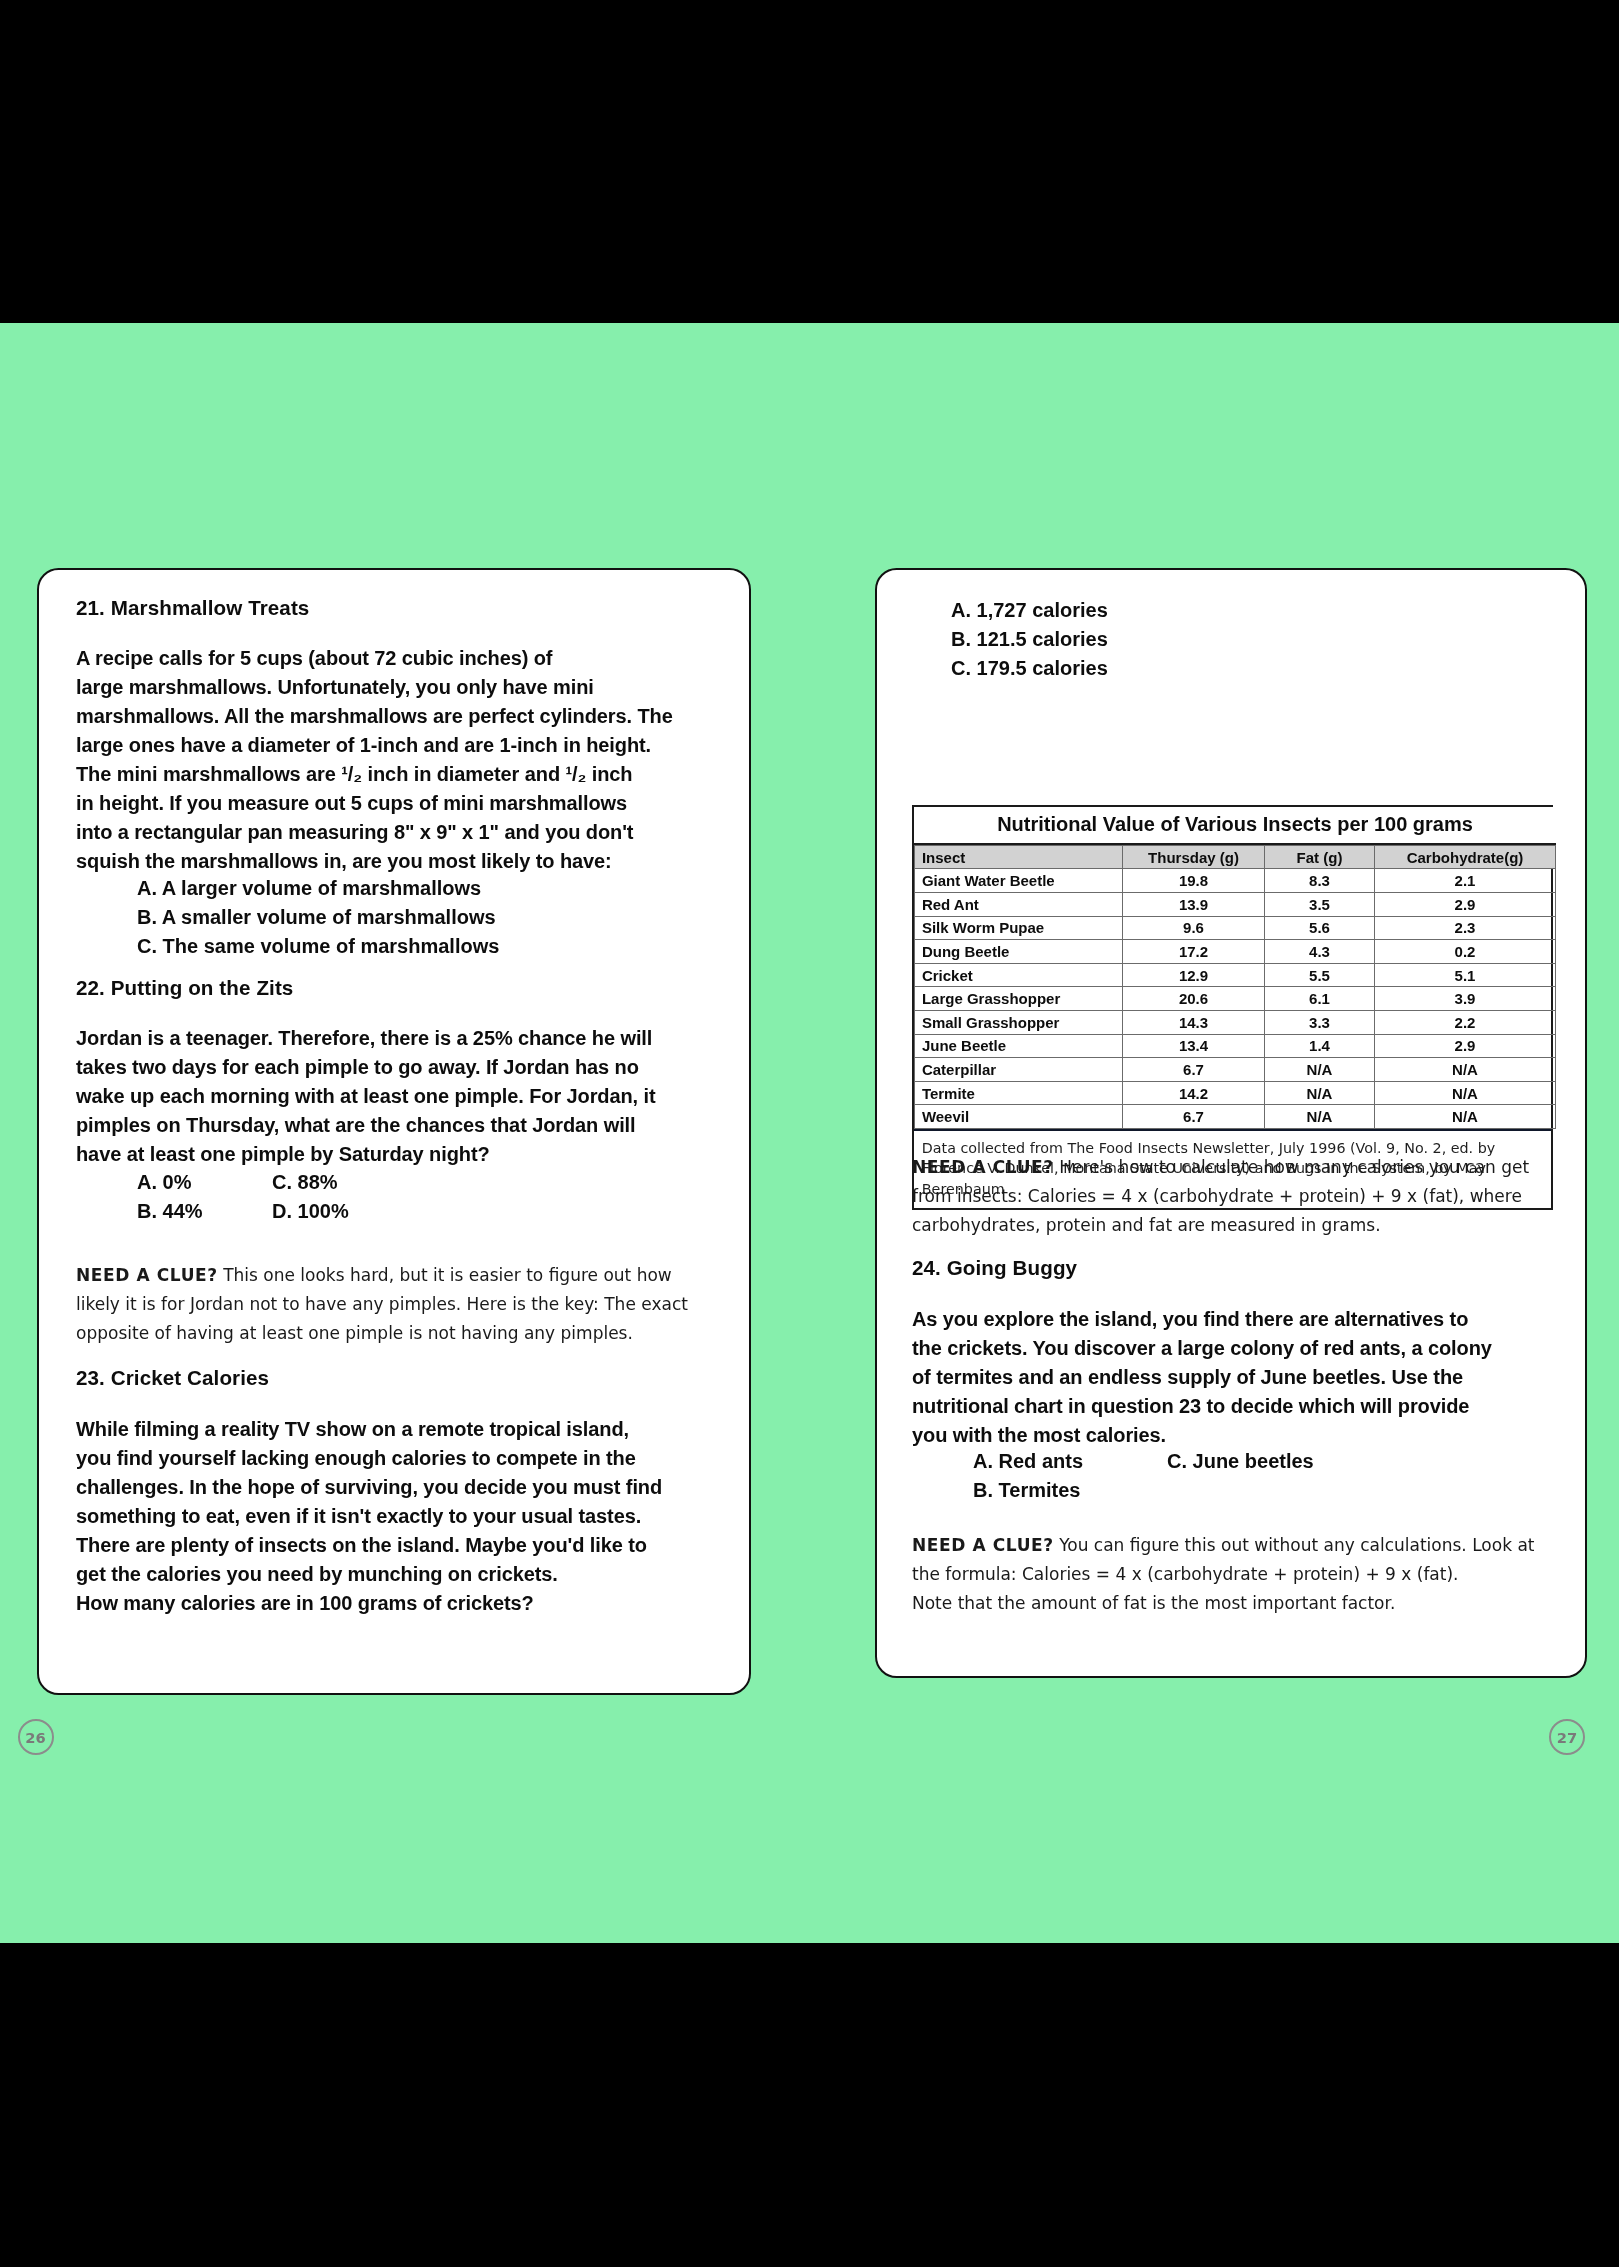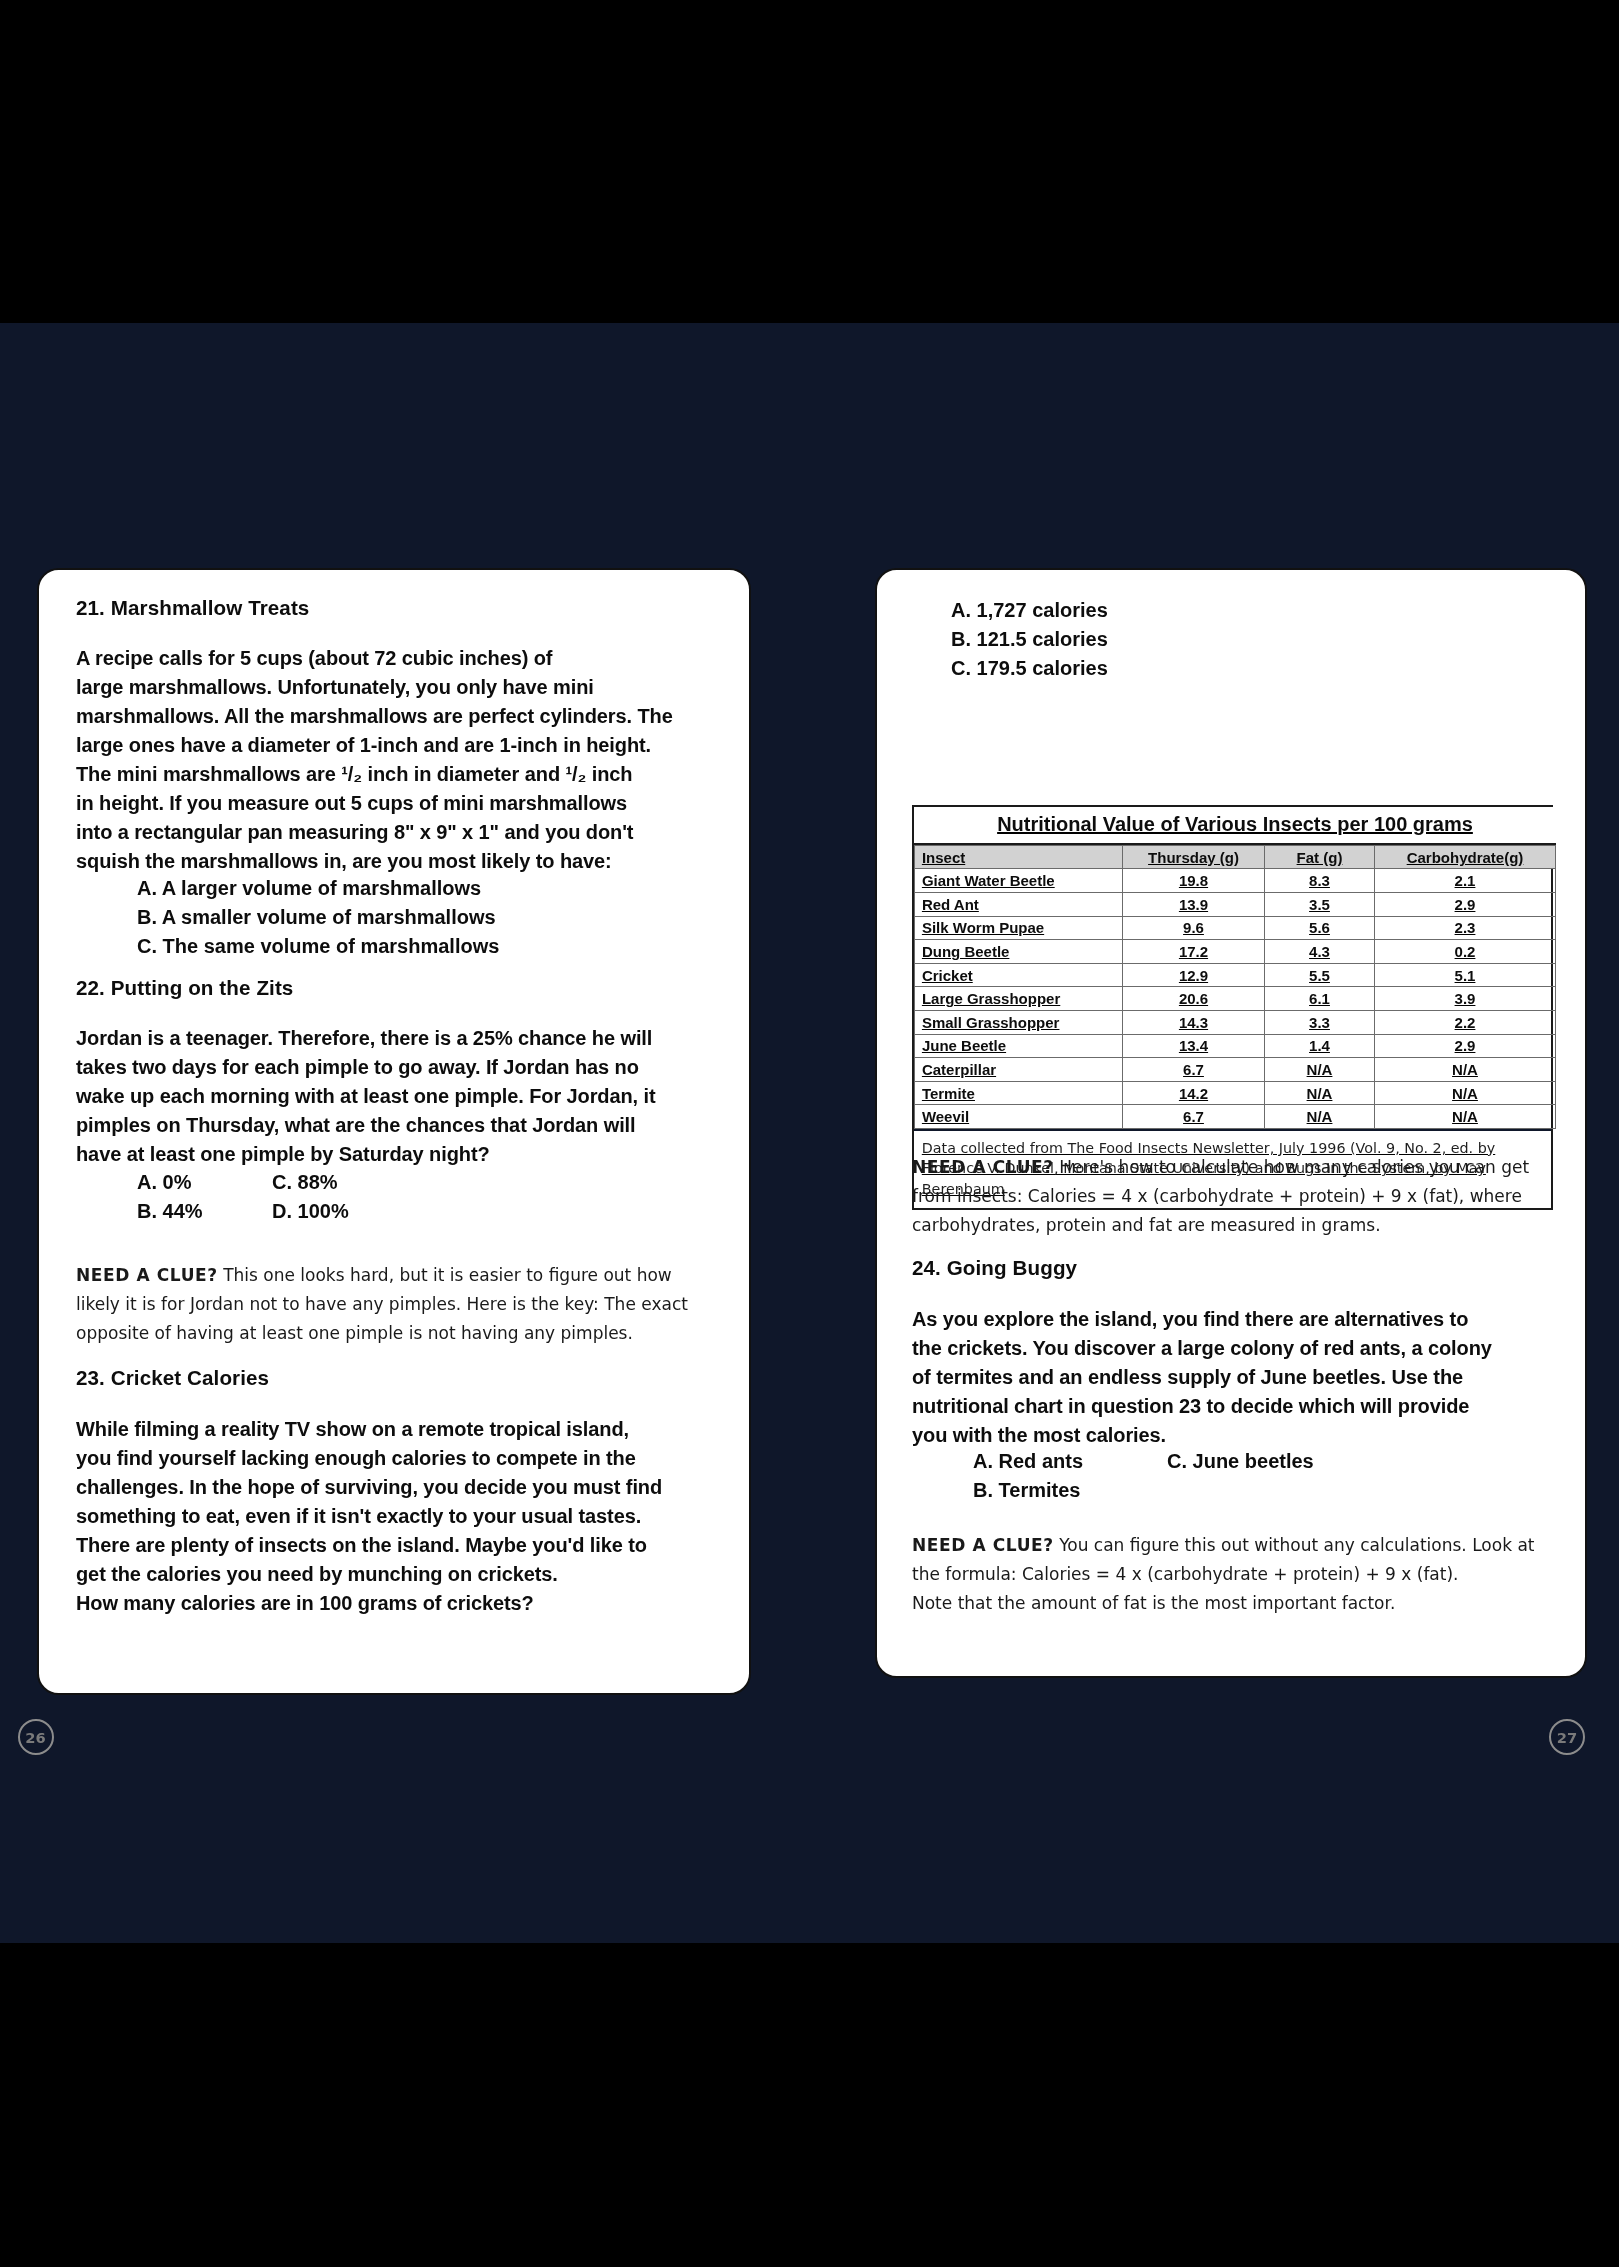--- a/index.html
+++ b/index.html
@@ -15,21 +15,21 @@
     overflow: hidden;
   }
 
   
   .sheet {
     position: absolute;
     left: 0;
     top: 323px;
     width: 1619px;
     height: 1620px;
-    background: #0f172a;
+    background: #86efac;
   }
 
   
   .page-card {
     position: absolute;
     border: 2px solid #111111;
     border-radius: 21.6px;
     background: #ffffff;
     box-sizing: border-box;
   }
@@ -79,21 +79,20 @@
 
   
   .nut-table-wrap {
     position: absolute;
     left: 35px;
     top: 235px;
     width: 641px;
     border: 2px solid #1a1a1a;
     background: #ffffff;
     box-sizing: border-box;
-    text-decoration: underline;
   }
   table.nut {
     width: 100%;
     border-collapse: collapse;
     table-layout: fixed;
   }
   table.nut caption {
     caption-side: top;
     font-weight: bold;
     font-size: 20px;

